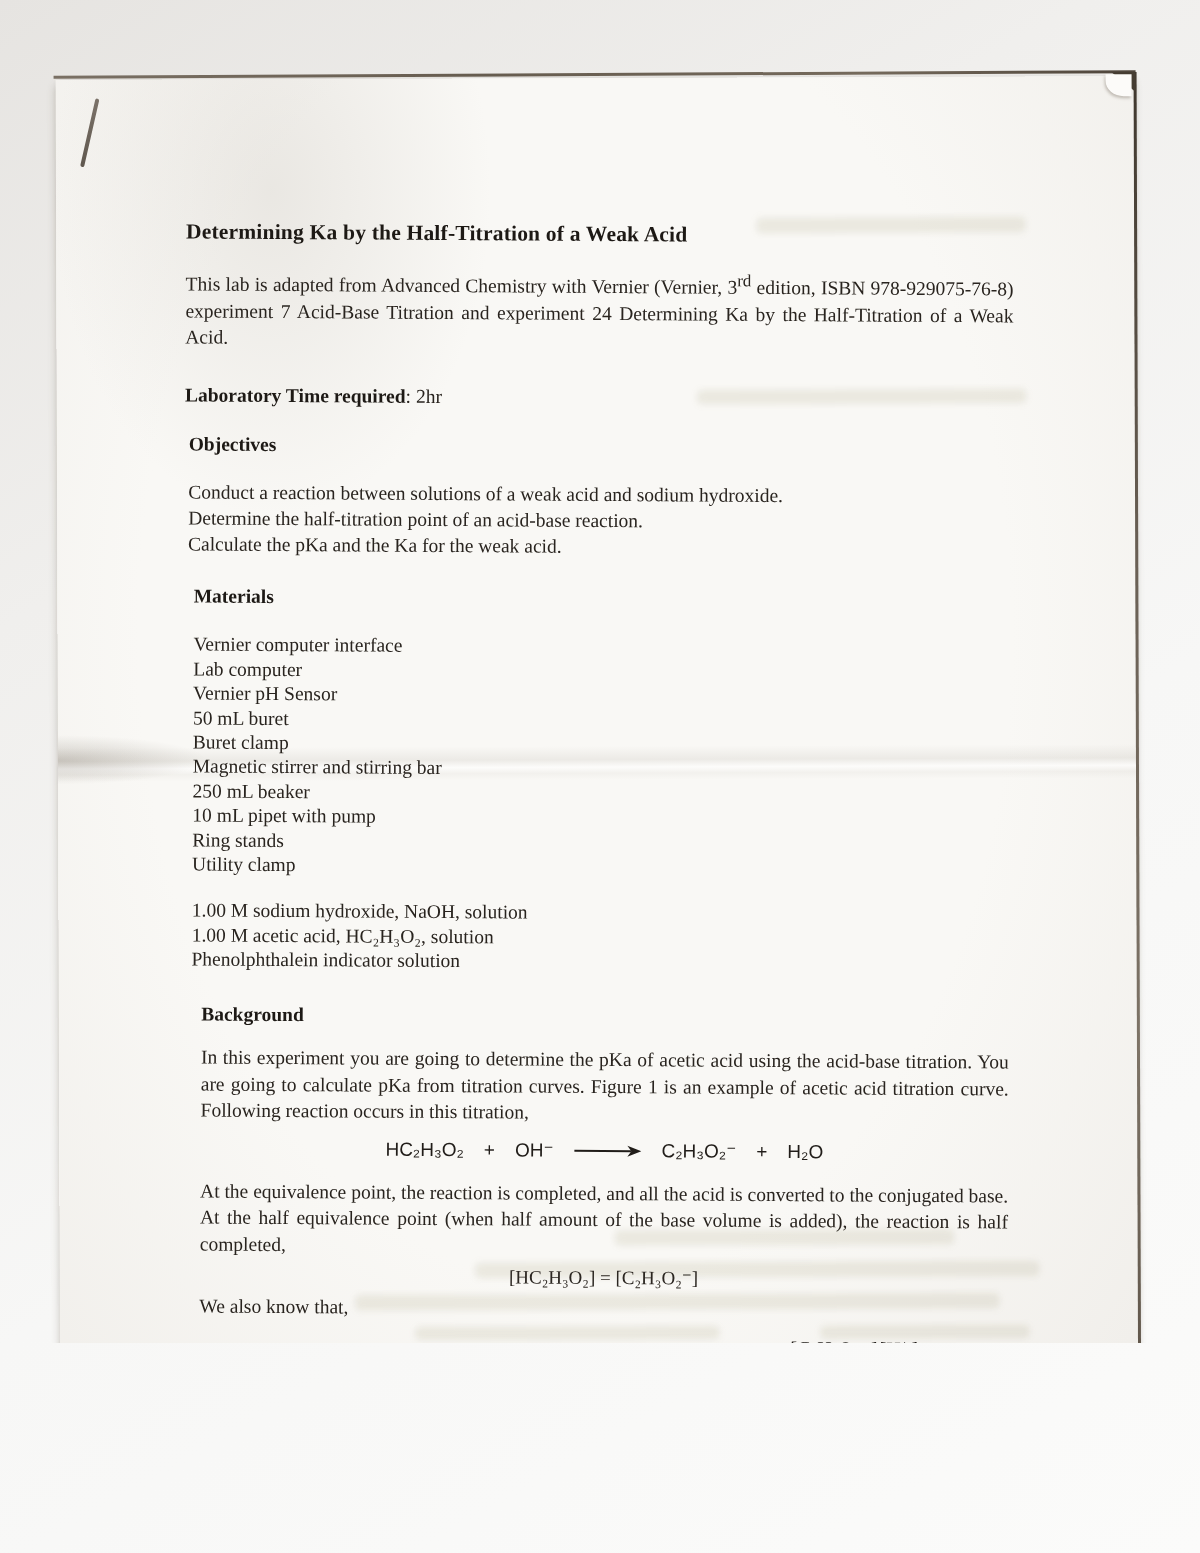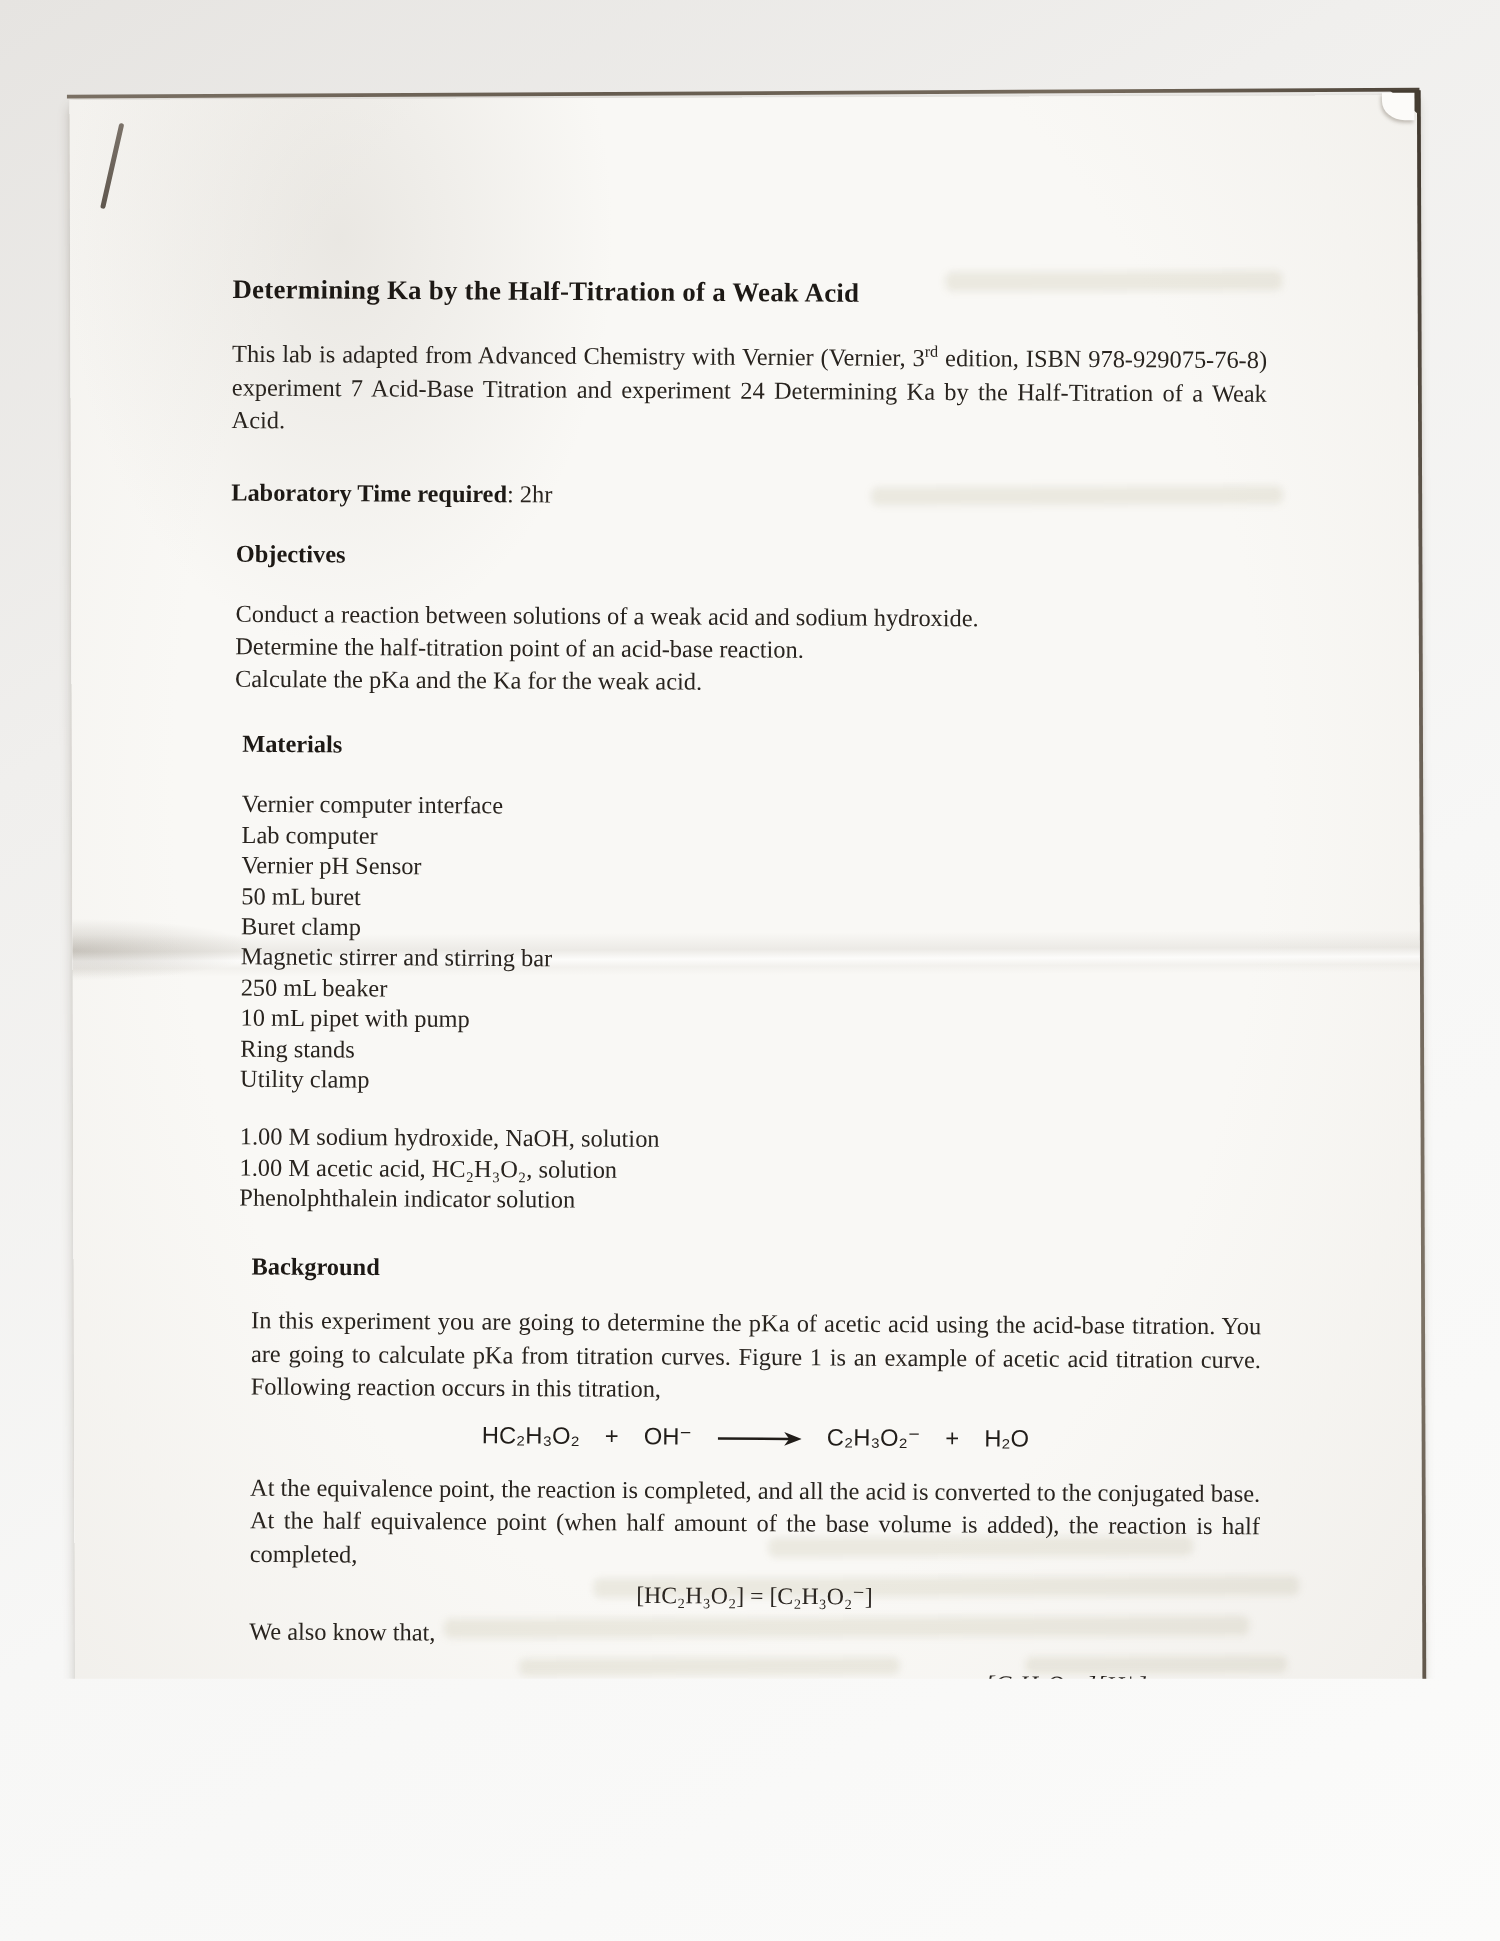--- a/index.html
+++ b/index.html
@@ -64,21 +64,21 @@
   
   .content {
     position:absolute; left:0; top:0; width:100%; height:100%;
     padding:138px 120px 0 130px;
     transform:rotate(0.55deg); transform-origin: 130px 138px;
     font-size:19.5px; line-height:1.36; color:#29241f;
   }
   h1 { font-size:21.5px; font-weight:bold; color:#1d1915; letter-spacing:.2px; }
   .justify { text-align:justify; }
   .intro { margin-top:25px; }
-  sup { font-size:13px; vertical-align:super; line-height:0; }
+  sup { font-size:17px; vertical-align:super; line-height:0; }
   .labtime { margin-top:31px; }
   b, h2 { font-weight:bold; color:#1d1915; }
   h2 { font-size:19.5px; }
 
   .objectives { margin-top:23px; margin-left:4px; }
   .objectives ul, .materials ul { list-style:none; }
   .objectives ul { margin-top:21px; }
   .objectives li { line-height:26px; }
 
   .materials { margin-top:26px; margin-left:10px; }

